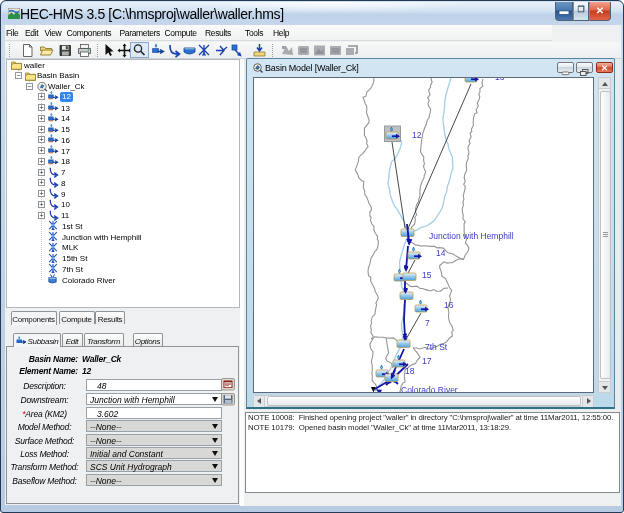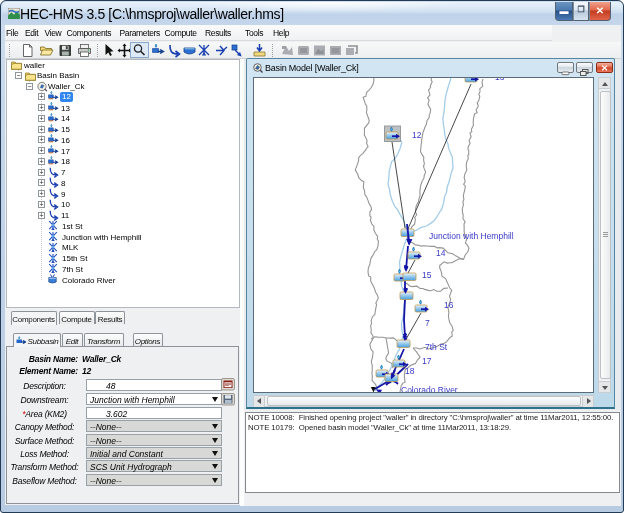--- a/index.html
+++ b/index.html
@@ -49,21 +49,21 @@
 .tab { position:absolute; top:0; height:13px; border:1px solid #8d9399; border-bottom:none;
   background:linear-gradient(180deg,#fdfdfd,#e8eaec); border-radius:2px 2px 0 0;
   font-size:8px; text-align:center; padding-top:2.5px; color:#111; letter-spacing:-0.3px;}
 .tab.sel { background:#f4f5f6; height:14px; z-index:3; }
 
 #form { position:absolute; left:0px; top:13px; width:233px; height:158px;
   border:1px solid #8d9399; background:#eef0f1; }
 .flabel { position:absolute; font-size:8.5px; color:#000; text-align:center; width:75px; letter-spacing:-0.2px; }
 .fbold  { position:absolute; font-size:8.5px; font-weight:bold; color:#000; letter-spacing:-0.2px; }
 .finput { position:absolute; left:79px; width:136px; height:12px; background:#fff;
-  border:1px solid #98a0a8; font-size:8.5px; padding:1px 0 0 19px; color:#000; }
+  border:1px solid #98a0a8; font-size:8.5px; padding:1px 0 0 10px; color:#000; }
 .fcombo { position:absolute; left:79px; width:136px; height:12px;
   border:1px solid #98a0a8; font-size:8.5px; padding:1px 0 0 3px; color:#000; }
 .fcombo .arr { position:absolute; right:3px; top:3px; width:0; height:0;
   border-left:3.5px solid transparent; border-right:3.5px solid transparent; border-top:5px solid #111; }
 .fbtn { position:absolute; width:14px; height:13px; }
 
 
 #deskpane { position:absolute; left:239px; top:0; width:377px; height:351px; background:#e9ecef; }
 #child { position:absolute; left:2px; top:-1px; width:369px; height:351px;
   background:linear-gradient(180deg,#d2e5f2,#bcd9ea); border:1px solid #5585a0; border-bottom:2.5px solid #2e7188; border-radius:2px 2px 0 0; }
@@ -399,21 +399,21 @@
             <div class="fbold" style="right:160px; top:7px;">Basin Name:</div>
             <div class="fbold" style="left:75px; top:7px;">Waller_Ck</div>
             <div class="fbold" style="right:160px; top:19px;">Element Name:</div>
             <div class="fbold" style="left:75px; top:19px;">12</div>
             <div class="flabel" style="left:0px; top:33.5px;">Description:</div>
             <div class="finput" style="top:31.5px;">48</div>
             <div class="flabel" style="left:0px; top:48.0px;">Downstream:</div>
             <div class="fcombo" style="top:46.0px; background:#fff;">Junction with Hemphill<span class="arr"></span></div>
             <div class="flabel" style="left:0px; top:61.8px;"><span style="color:#cc0000">*</span>Area (KM2)</div>
             <div class="finput" style="top:59.8px;">3.602</div>
-            <div class="flabel" style="left:0px; top:75.3px;">Canopy Method:</div>
+            <div class="flabel" style="left:0px; top:75.3px;">Model Method:</div>
             <div class="fcombo" style="top:73.3px; background:#d8d8d6;">--None--<span class="arr"></span></div>
             <div class="flabel" style="left:0px; top:89.0px;">Surface Method:</div>
             <div class="fcombo" style="top:87.0px; background:#d8d8d6;">--None--<span class="arr"></span></div>
             <div class="flabel" style="left:0px; top:102.3px;">Loss Method:</div>
             <div class="fcombo" style="top:100.3px; background:#d8d8d6;">Initial and Constant<span class="arr"></span></div>
             <div class="flabel" style="left:0px; top:115.3px;">Transform Method:</div>
             <div class="fcombo" style="top:113.3px; background:#d8d8d6;">SCS Unit Hydrograph<span class="arr"></span></div>
             <div class="flabel" style="left:0px; top:128.5px;">Baseflow Method:</div>
             <div class="fcombo" style="top:126.5px; background:#d8d8d6;">--None--<span class="arr"></span></div>
             <svg class="fbtn" style="left:214px; top:31px;" viewBox="0 0 14 13" width="14" height="13">

